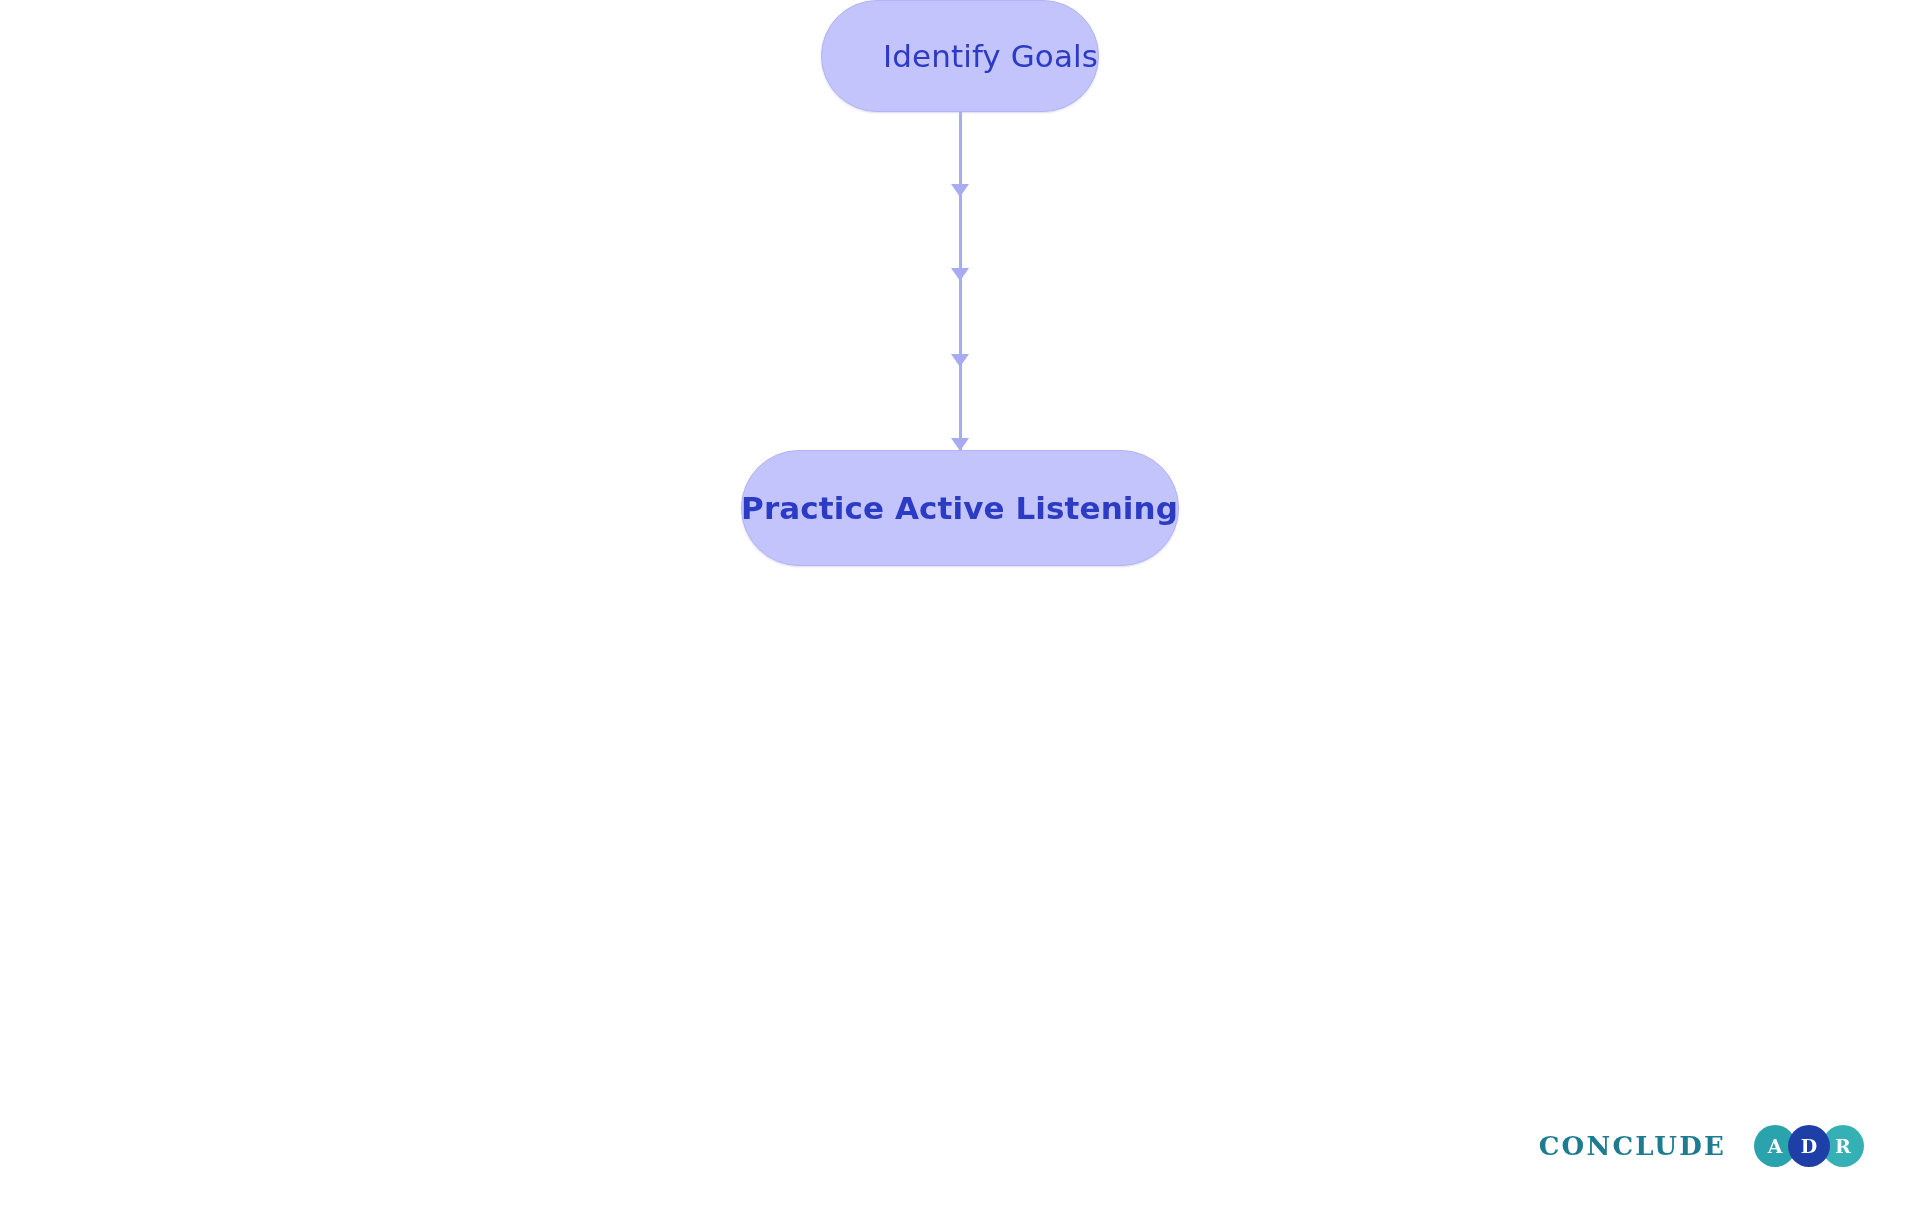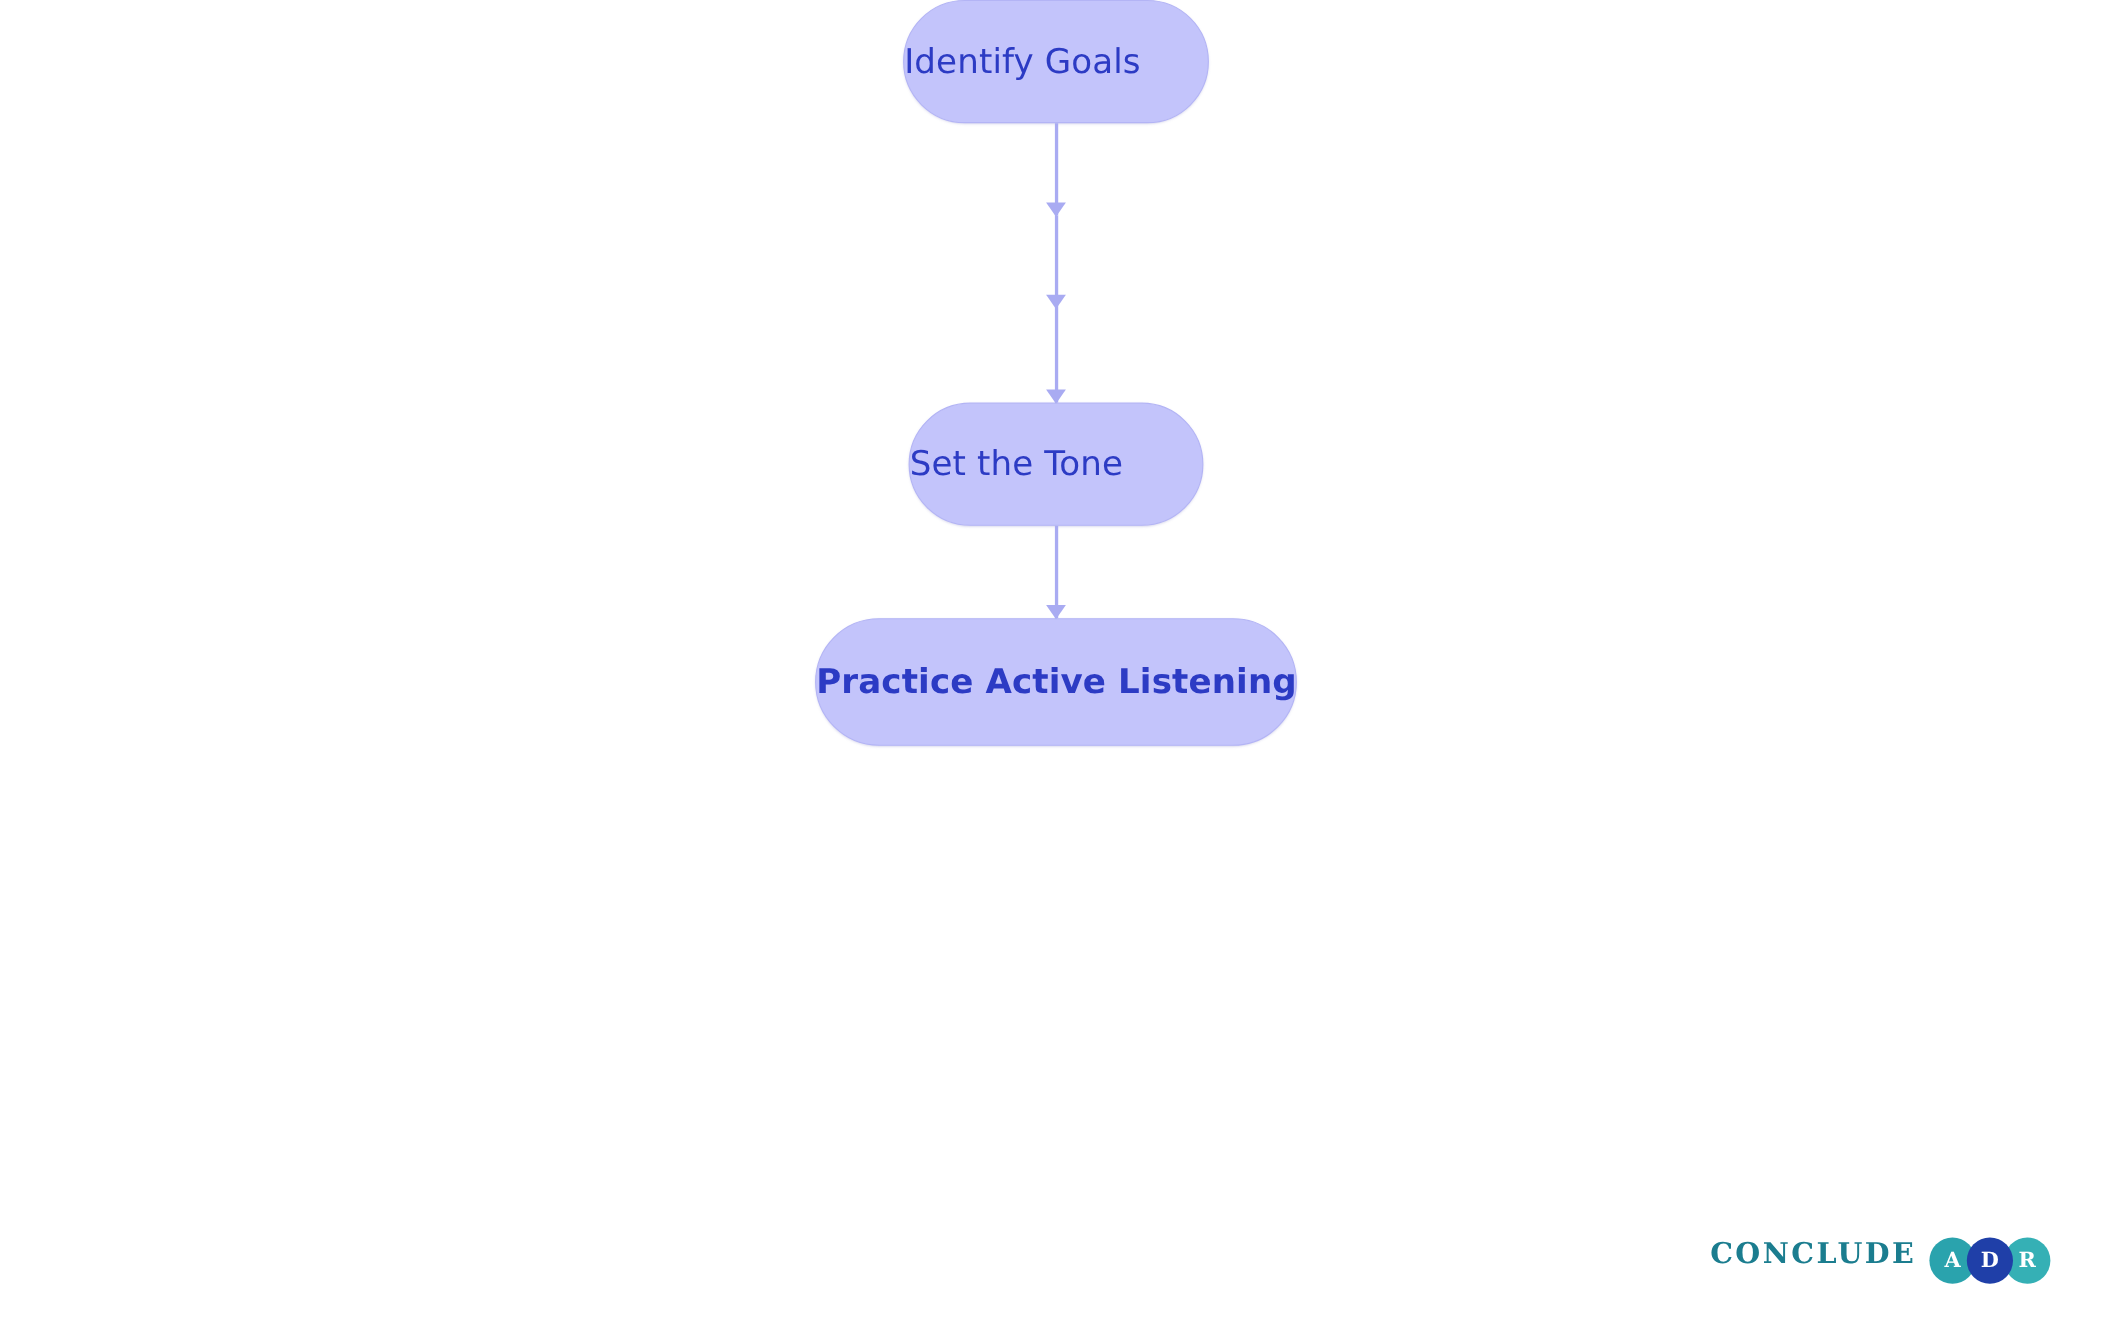--- a/index.html
+++ b/index.html
@@ -26,21 +26,21 @@
     align-items: center;
   }
 
   .node {
     box-sizing: border-box;
     background: #c3c4fb;
     border: 1px solid #b3b4f5;
     border-radius: 60px;
     display: flex;
     align-items: center;
-    justify-content: flex-start;
+    justify-content: flex-end;
     color: #2c3bc4;
     font-size: 31px;
     font-weight: 400;
     letter-spacing: 0.1px;
     white-space: nowrap;
     box-shadow: 0 1px 2px rgba(120,120,190,0.25);
   }
 
   .connector {
     width: 3px;
@@ -70,22 +70,22 @@
   .c0 { height: 84px; }
   .c1 { height: 84px; }
   .c2 { height: 86px; }
   .c3 { height: 84px; }
 
   #brand {
     position: absolute;
     right: 56px;
     bottom: 48px;
     display: flex;
-    align-items: flex-start;
-    gap: 12px;
+    align-items: center;
+    gap: 28px;
   }
   #brand-word {
     font-family: "DejaVu Serif", serif;
     font-weight: 700;
     font-size: 26px;
     letter-spacing: 2.2px;
     color: #1b7d8f;
   }
   .brand-circles {
     display: flex;
@@ -117,23 +117,20 @@
   </div>
 
   <div class="connector c0"></div>
 
 
   <div class="connector c1"></div>
 
 
   <div class="connector c2"></div>
 
-  <div class="node n3">
-    <span>Set the Tone</span>
-  </div>
 
   <div class="connector c3"></div>
 
   <div class="node n4">
     <span>Practice Active Listening</span>
   </div>
 
 </div>
 
 <div id="brand">

